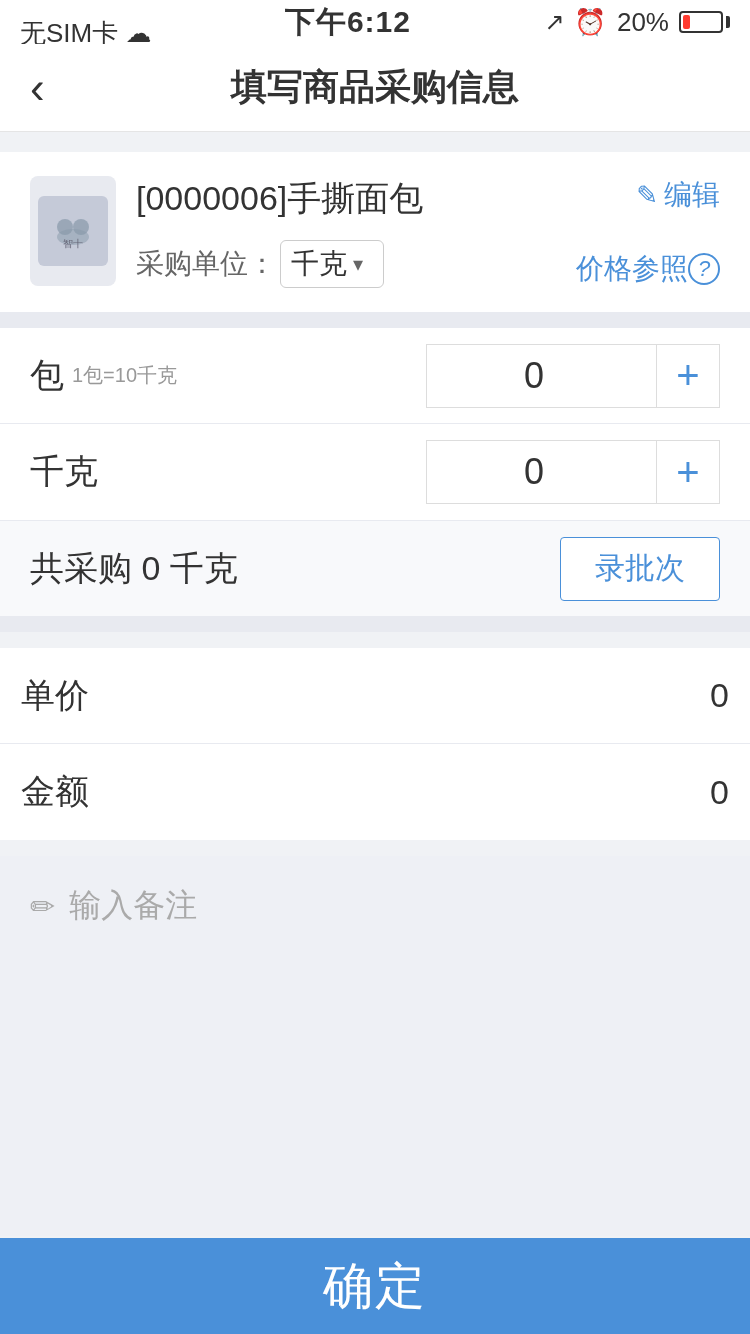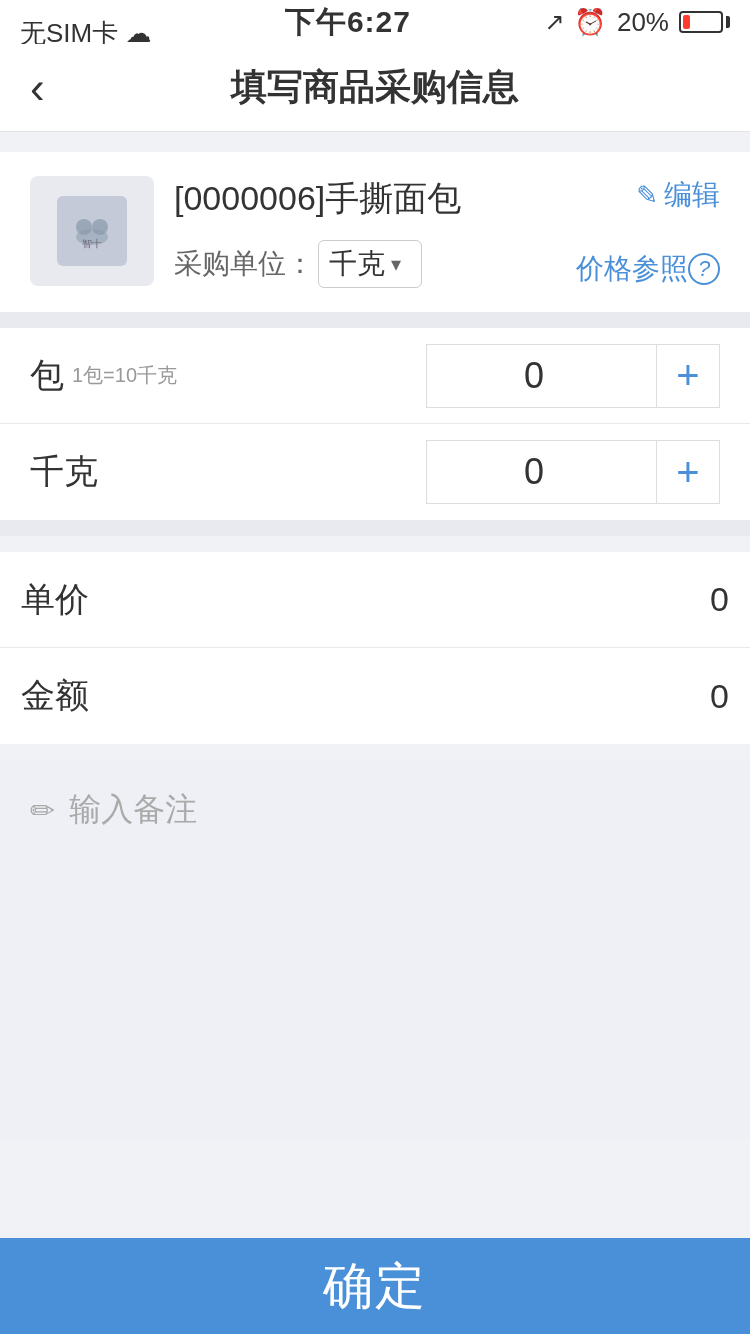--- a/index.html
+++ b/index.html
@@ -101,21 +101,21 @@
     .product-card {
       background: #fff;
       margin-top: 20px;
       padding: 24px 30px;
       display: flex;
       align-items: flex-start;
       gap: 20px;
       position: relative;
     }
     .product-image {
-      width: 124px;
+      width: 86px;
       height: 110px;
       background: #e8eaf0;
       border-radius: 8px;
       display: flex;
       align-items: center;
       justify-content: center;
       flex-shrink: 0;
     }
     .product-image-inner {
       width: 70px;
@@ -353,21 +353,21 @@
   </style>
 </head>
 <body>
 
 <div class="page-content">
 
   <div class="status-bar">
     <div class="status-left">
       <span>无SIM卡 ☁</span>
     </div>
-    <div class="status-center">下午6:27</div>
+    <div class="status-center">下午6:12</div>
     <div class="status-right">
 
       <span style="font-size:24px;">↗</span>
 
       <span style="font-size:26px;">⏰</span>
       <span>20%</span>
       <div class="battery-icon">
         <div class="battery-body">
           <div class="battery-fill"></div>
         </div>
@@ -424,20 +424,24 @@
   </div>
 
   <div class="input-row" style="border-bottom:none;">
     <span class="input-row-label">千克</span>
     <div class="input-row-right">
       <input class="number-input" type="number" value="0" style="">
       <div class="plus-btn">+</div>
     </div>
   </div>
 
+  <div class="summary-row" style="border-top:1px solid #e8eaf0; background:#f8f9fb;">
+    <span class="summary-text">共采购 0 千克</span>
+    <div class="record-btn">录批次</div>
+  </div>
 
   <div class="divider-thick"></div>
 
   <div class="price-section">
     <div class="price-row">
       <span class="price-row-label">单价</span>
       <span class="price-row-value">0</span>
     </div>
     <div class="price-row">
       <span class="price-row-label">金额</span>

